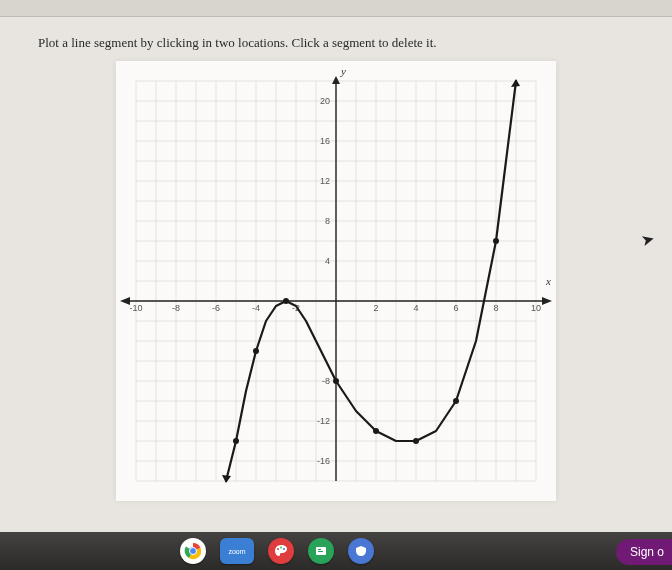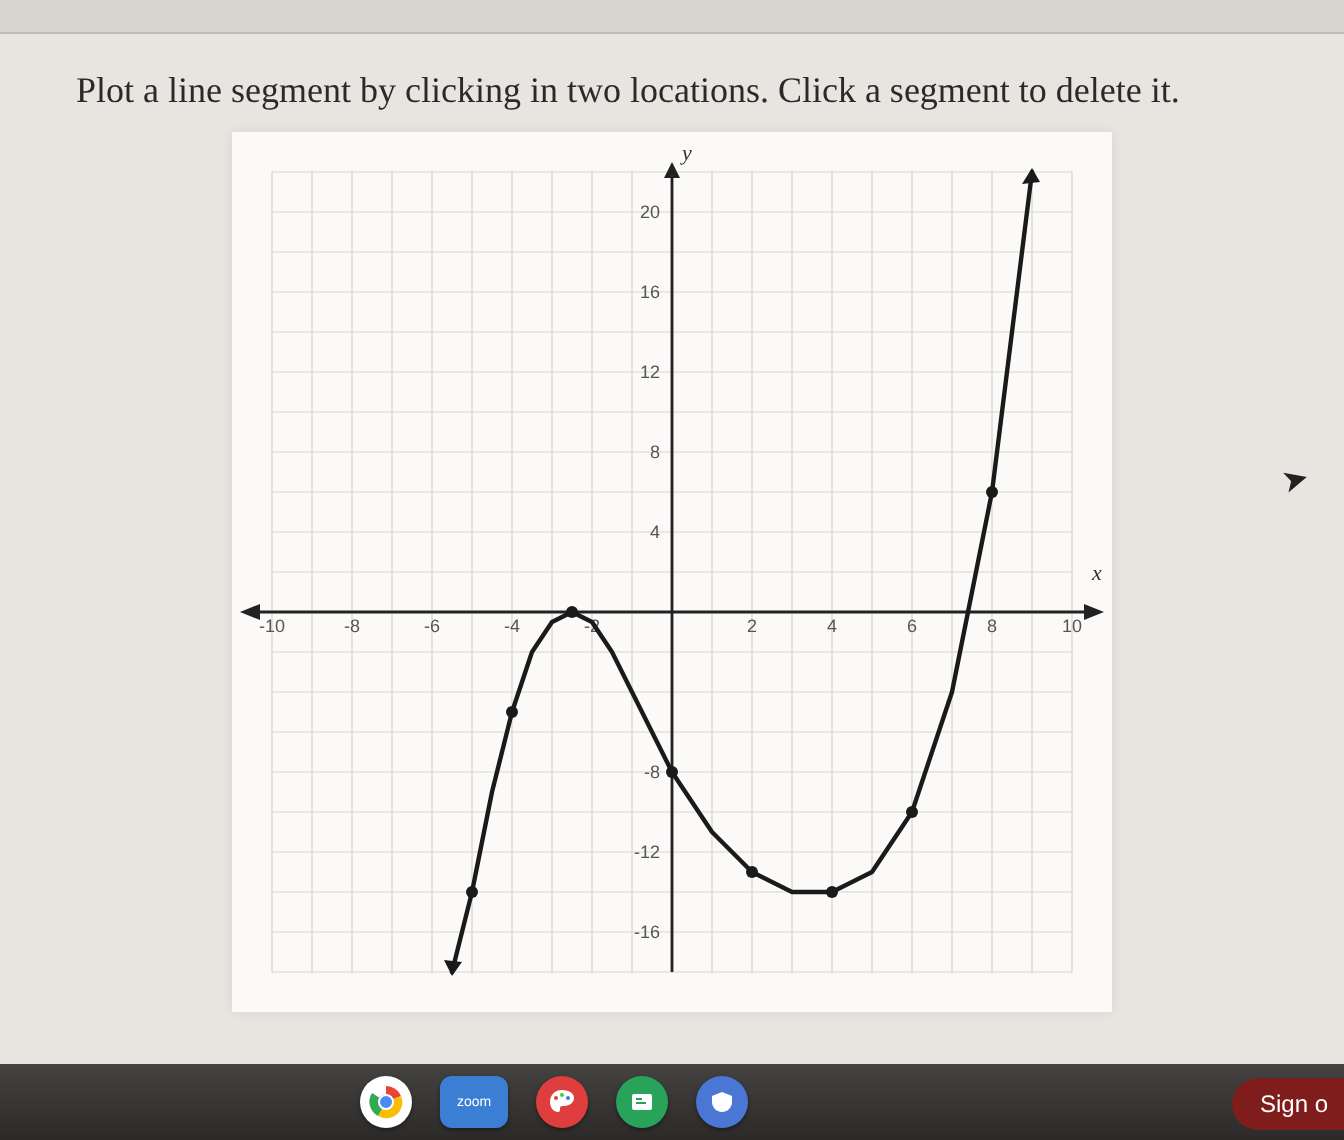--- a/index.html
+++ b/index.html
@@ -12,21 +12,21 @@
     overflow: hidden;
     position: relative;
   }
   .top-edge {
     height: 16px;
     background: #d8d5cf;
     border-bottom: 1px solid #c0bcb5;
   }
   .instruction {
     padding: 18px 30px 10px 38px;
-    font-size: 18px;
+    font-size: 13px;
     color: #2a2a2a;
   }
   .plot-area {
     position: relative;
     width: 440px;
     height: 440px;
     margin: 0 auto;
     background: #fbfaf8;
     box-shadow: 0 0 6px rgba(0,0,0,0.07);
   }
@@ -78,21 +78,21 @@
   }
   .chrome { background: #fff; }
   .zoom { background: #3a7fd4; border-radius: 6px; width: 34px; color:#fff; font-size:7px; font-family:Arial;}
   .paint { background: #e03e3e; color:#fff;}
   .app1 { background: #2aa35a; color:#fff;}
   .app2 { background: #4a77d4; color:#fff;}
   .signout {
     position: absolute;
     right: 0;
     bottom: 5px;
-    background: #7f1d1d;
+    background: #701a75;
     color: #fff;
     font-family: Arial, sans-serif;
     font-size: 12px;
     padding: 6px 8px 6px 14px;
     border-top-left-radius: 14px;
     border-bottom-left-radius: 14px;
   }
 </style>
 </head>
 <body>

